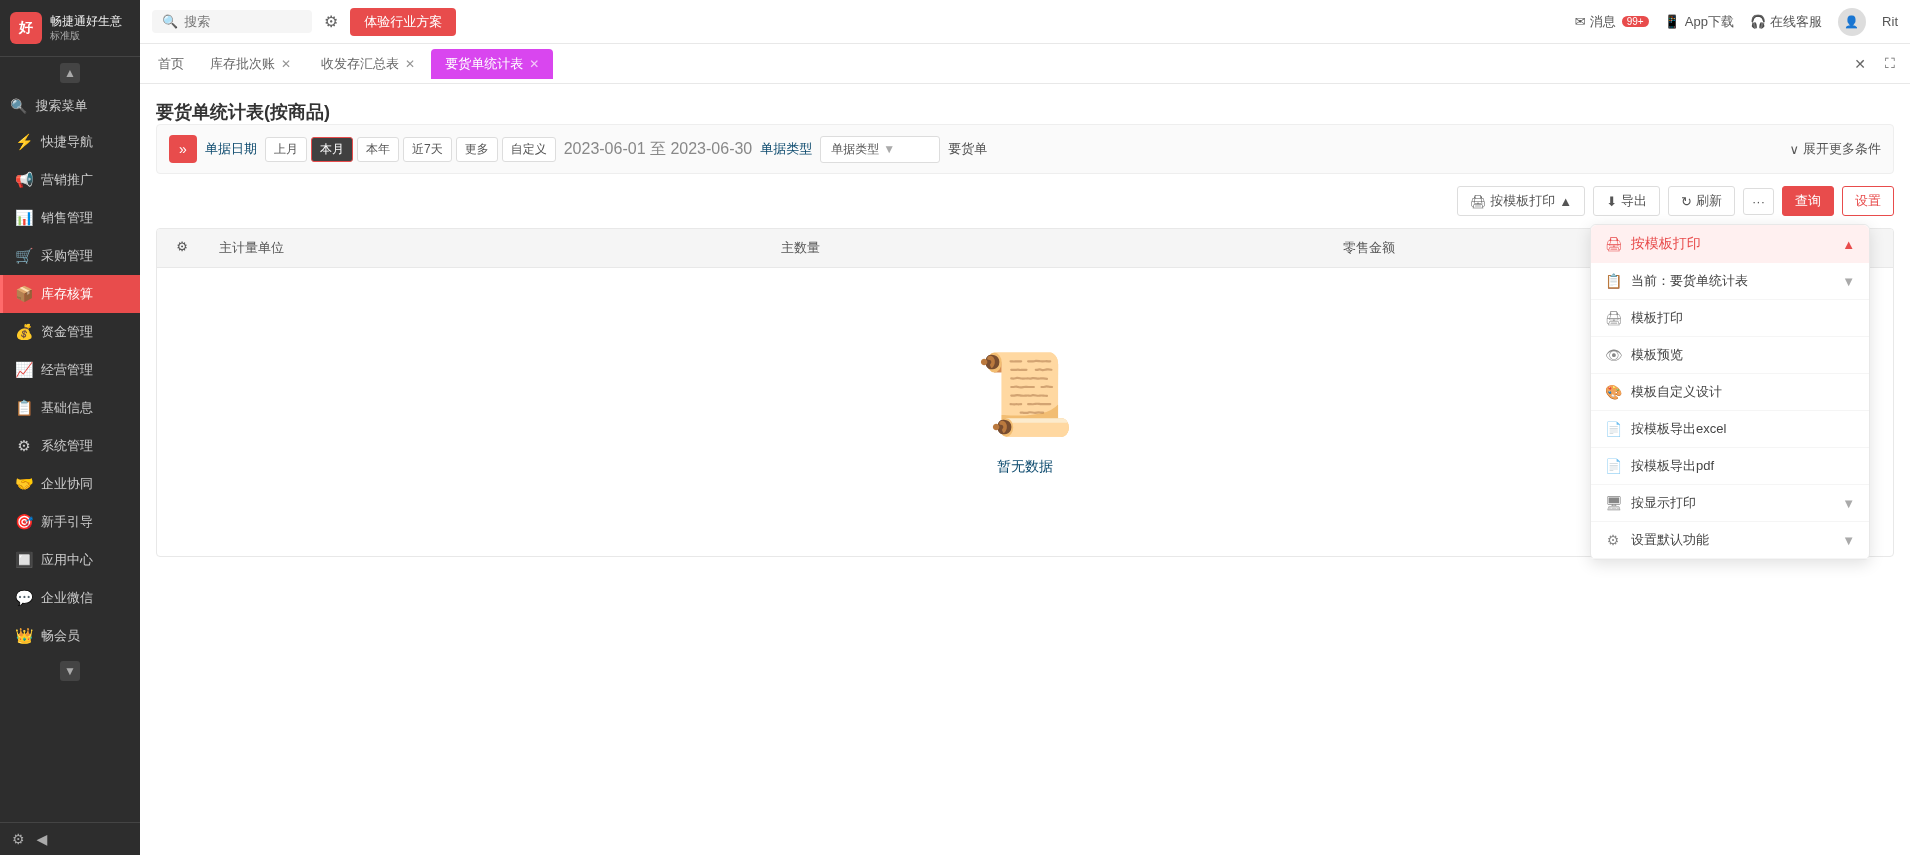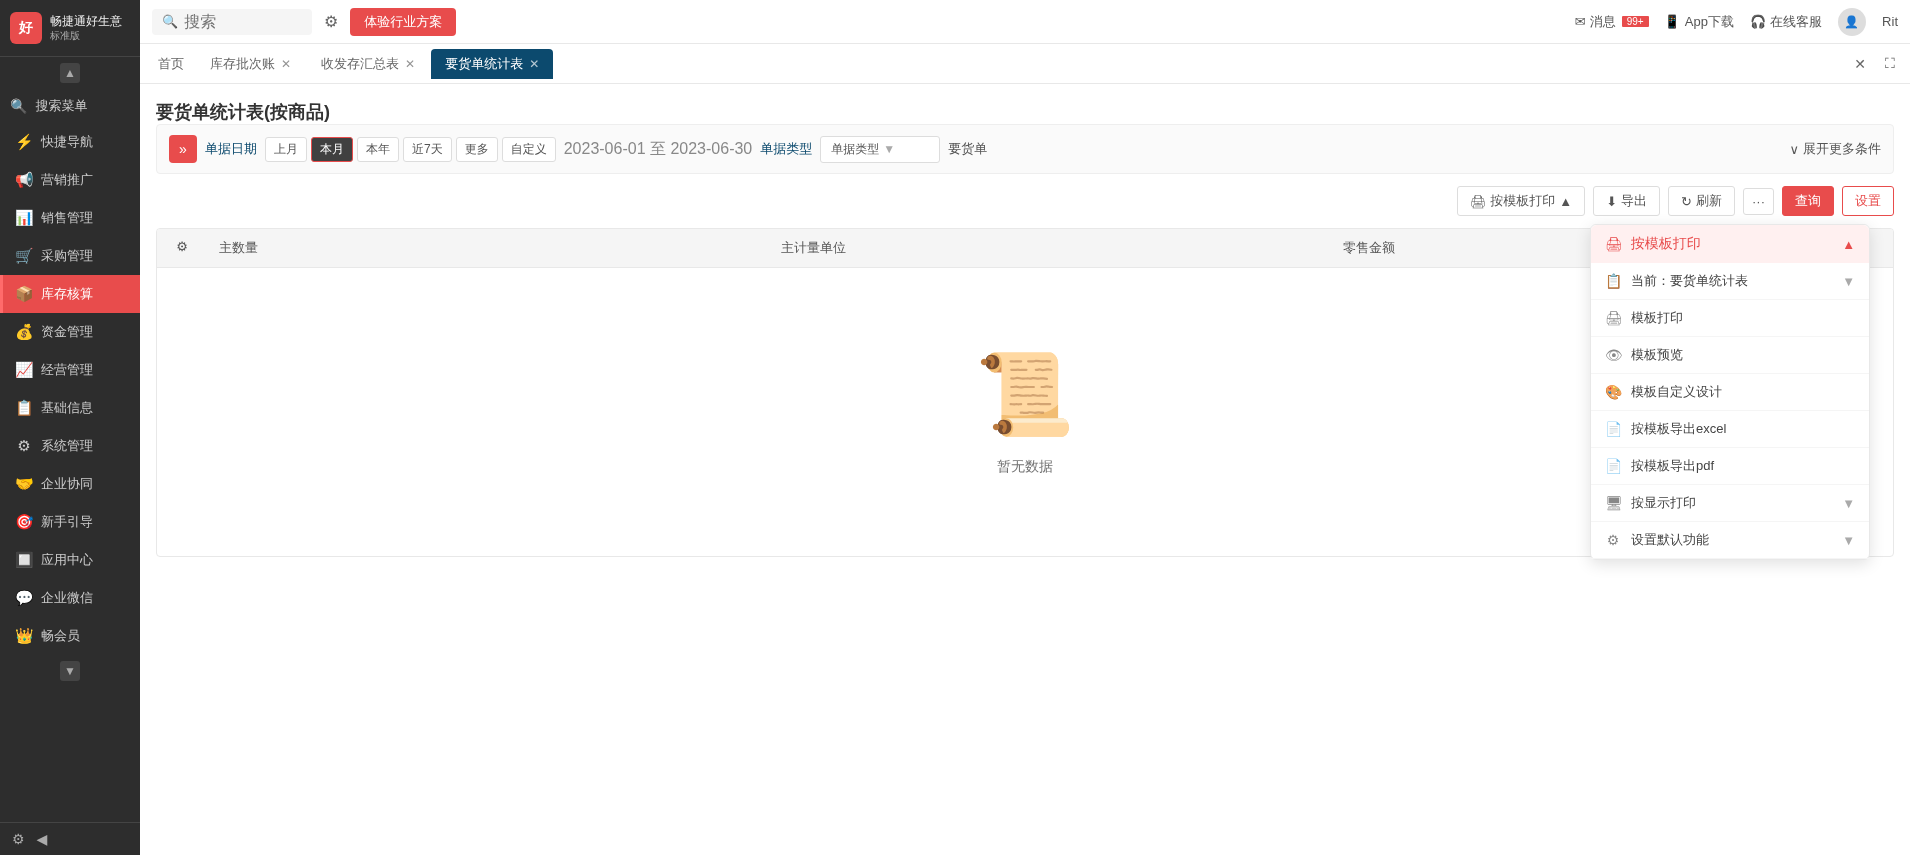--- a/index.html
+++ b/index.html
@@ -21,33 +21,33 @@
     .sidebar-bottom-btn { color: #aaa; cursor: pointer; font-size: 14px; }
     .sidebar-scroll-top { display: flex; justify-content: center; padding: 4px; }
     .sidebar-scroll-bottom { display: flex; justify-content: center; padding: 4px; }
 
     
     .main { flex: 1; display: flex; flex-direction: column; overflow: hidden; }
 
     
     .topbar { background: white; height: 44px; display: flex; align-items: center; padding: 0 12px; border-bottom: 1px solid #e8e8e8; gap: 12px; }
     .topbar-search { display: flex; align-items: center; background: #f5f5f5; border-radius: 4px; padding: 4px 10px; width: 160px; gap: 6px; }
-    .topbar-search input { border: none; background: transparent; outline: none; font-size: 16px; color: #1d4ed8; width: 100%; }
+    .topbar-search input { border: none; background: transparent; outline: none; font-size: 13px; color: #1d4ed8; width: 100%; }
     .topbar-gear { color: #666; cursor: pointer; font-size: 16px; }
     .topbar-trial-btn { background: #e84c4c; color: white; border: none; border-radius: 4px; padding: 5px 14px; font-size: 13px; cursor: pointer; }
     .topbar-right { margin-left: auto; display: flex; align-items: center; gap: 16px; }
     .topbar-right-item { display: flex; align-items: center; gap: 4px; color: #555; cursor: pointer; font-size: 13px; }
-    .topbar-badge { background: #e84c4c; color: white; border-radius: 1px; font-size: 10px; padding: 0 5px; margin-left: 2px; }
+    .topbar-badge { background: #e84c4c; color: white; border-radius: 6px; font-size: 10px; padding: 0 5px; margin-left: 2px; }
     .topbar-avatar { width: 28px; height: 28px; background: #ddd; border-radius: 50%; display: flex; align-items: center; justify-content: center; font-size: 12px; color: #666; }
     .topbar-username { color: #555; font-size: 13px; }
 
     
     .tabbar { background: white; height: 40px; display: flex; align-items: center; padding: 0 8px; border-bottom: 1px solid #e8e8e8; gap: 2px; }
     .tab { display: flex; align-items: center; padding: 6px 14px; border-radius: 4px 4px 0 0; cursor: pointer; font-size: 13px; color: #666; gap: 6px; white-space: nowrap; }
-    .tab.active { background: #0c4a6e; color: white; }
+    .tab.active { background: #d946ef; color: white; }
     .tab-close { font-size: 12px; cursor: pointer; opacity: 0.7; }
     .tab-home { color: #666; font-size: 13px; padding: 6px 10px; }
     .tabbar-right { margin-left: auto; display: flex; gap: 6px; }
     .tabbar-right-btn { width: 24px; height: 24px; display: flex; align-items: center; justify-content: center; cursor: pointer; color: #666; font-size: 14px; }
 
     
     .page-content { flex: 1; background: white; overflow: auto; padding: 16px; position: relative; }
     .page-title { font-size: 18px; font-weight: bold; color: #333; }
 
     
@@ -275,27 +275,27 @@
       <button class="action-btn action-btn-more">···</button>
       <button class="action-btn primary">查询</button>
       <button class="action-btn secondary">设置</button>
     </div>
 
     <div class="table-wrapper">
       <div class="table-header">
         <div class="table-header-cell" style="flex: 0 0 50px; text-align: center;">
           <span>⚙</span>
         </div>
+        <div class="table-header-cell">主计量单位</div>
         <div class="table-header-cell">主数量</div>
-        <div class="table-header-cell">主计量单位</div>
         <div class="table-header-cell">零售金额</div>
       </div>
       <div class="table-empty">
         <div style="font-size: 80px; margin-bottom: 16px;">📜</div>
-        <div style="color: #737373; font-size: 14px;">暂无数据</div>
+        <div style="color: #0c4a6e; font-size: 14px;">暂无数据</div>
       </div>
     </div>
 
     <div class="dropdown-menu">
       <div class="dropdown-menu-header">
         <div class="dropdown-menu-header-left">
           <span>🖨</span>
           <span>按模板打印</span>
         </div>
         <span class="dropdown-menu-header-arrow">▲</span>

